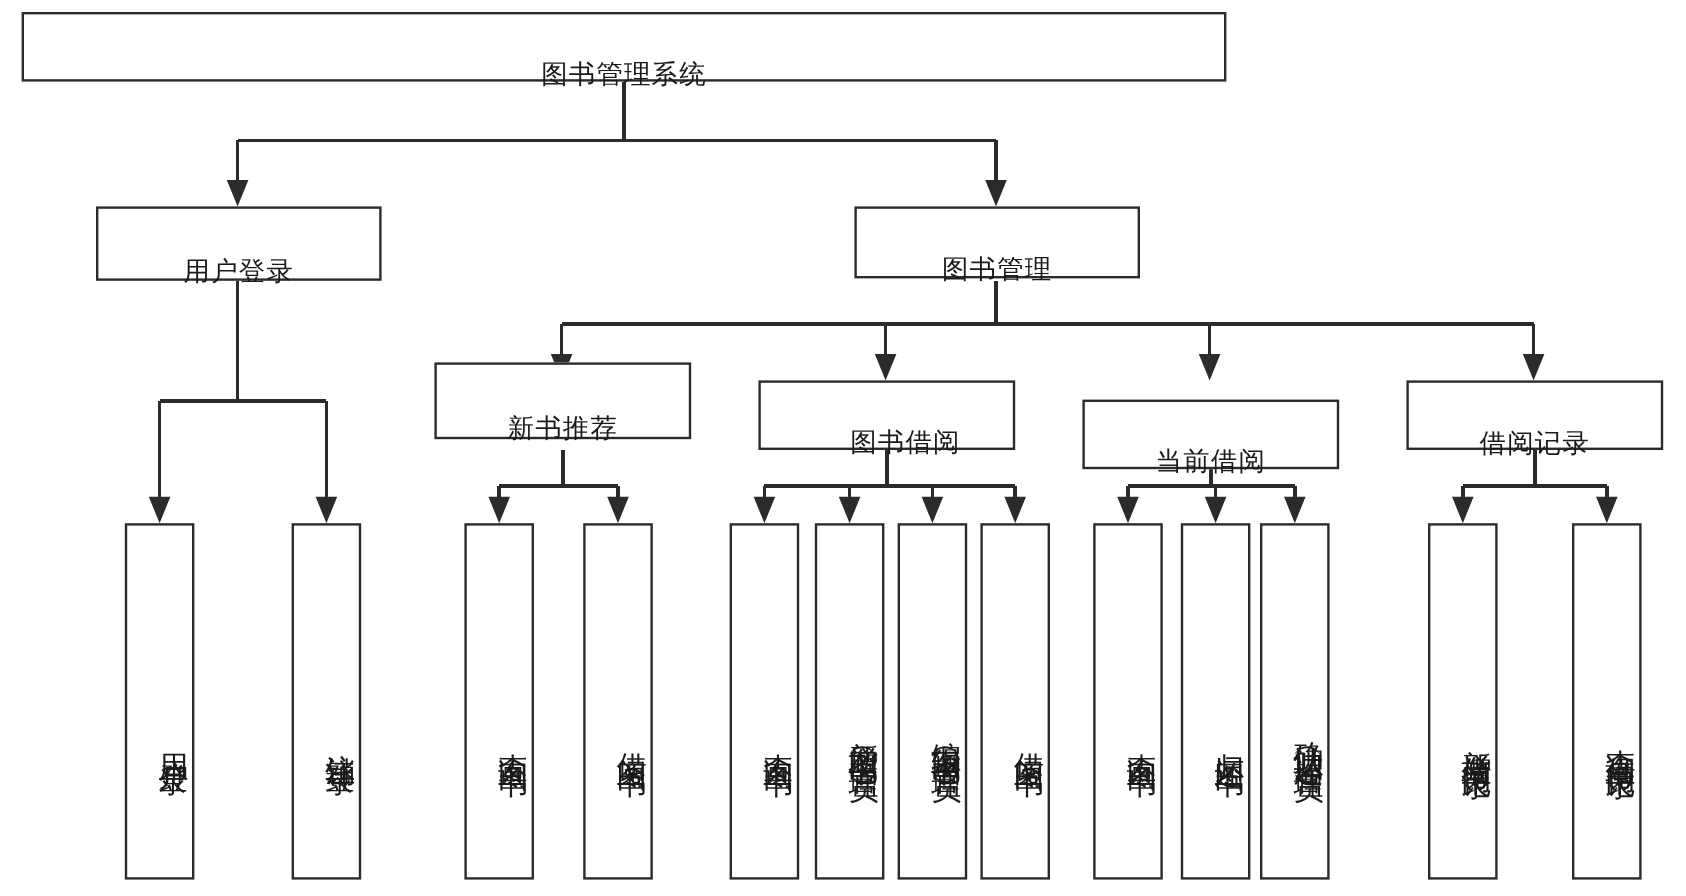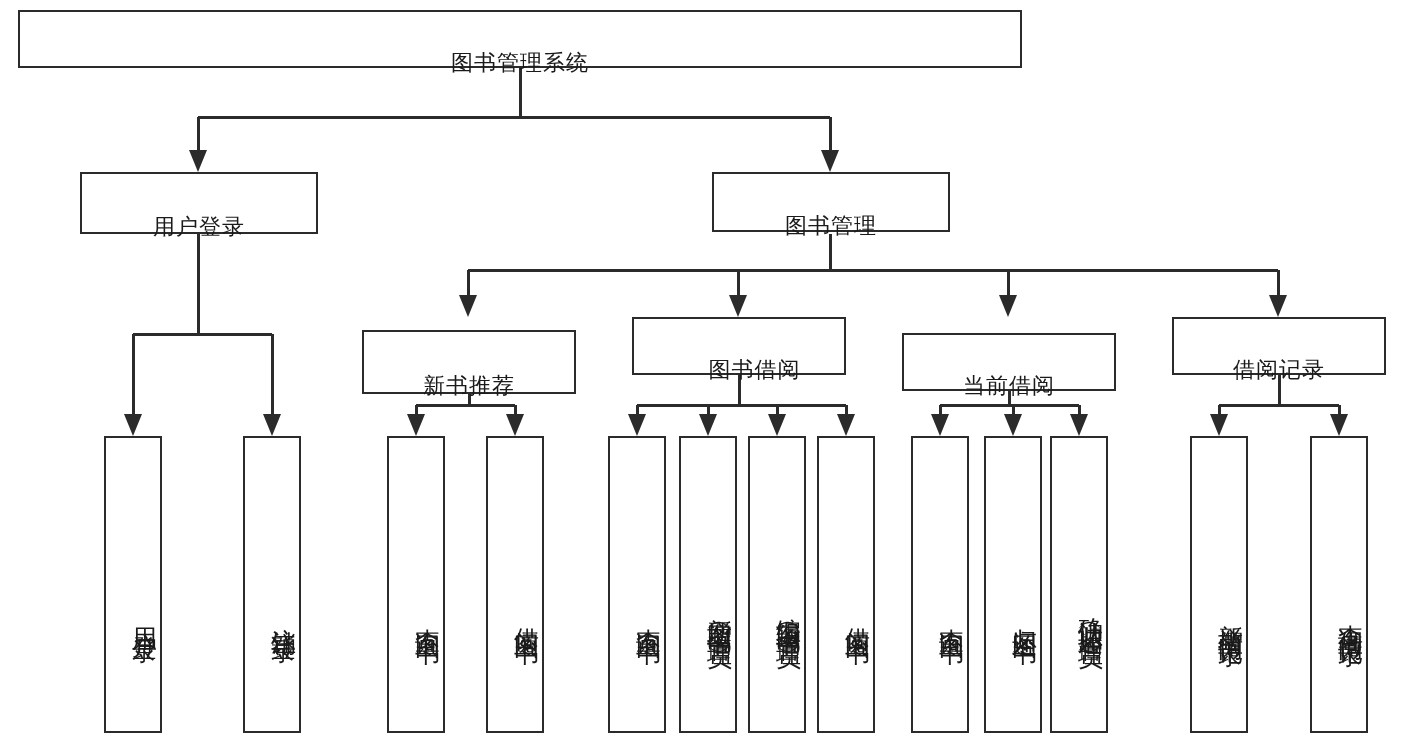--- a/index.html
+++ b/index.html
@@ -133,21 +133,21 @@
   <div id="nodes-layer">
       <div class="node horiz" style="left: 18px; top: 10px; width: 1004px; height: 58px;">
         <span class="node-label">图书管理系统</span>
       </div>
       <div class="node horiz" style="left: 80px; top: 172px; width: 238px; height: 62px;">
         <span class="node-label">用户登录</span>
       </div>
       <div class="node horiz" style="left: 712px; top: 172px; width: 238px; height: 60px;">
         <span class="node-label">图书管理</span>
       </div>
-      <div class="node horiz" style="left: 362px; top: 330px; width: 214px; height: 64px;">
+      <div class="node horiz" style="left: 362px; top: 302px; width: 214px; height: 64px;">
         <span class="node-label">新书推荐</span>
       </div>
       <div class="node horiz" style="left: 632px; top: 317px; width: 214px; height: 58px; padding-left: 31px;">
         <span class="node-label">图书借阅</span>
       </div>
       <div class="node horiz" style="left: 902px; top: 333px; width: 214px; height: 58px;">
         <span class="node-label">当前借阅</span>
       </div>
       <div class="node horiz" style="left: 1172px; top: 317px; width: 214px; height: 58px; font-family: Liberation Serif, serif;">
         <span class="node-label">借阅记录</span>

